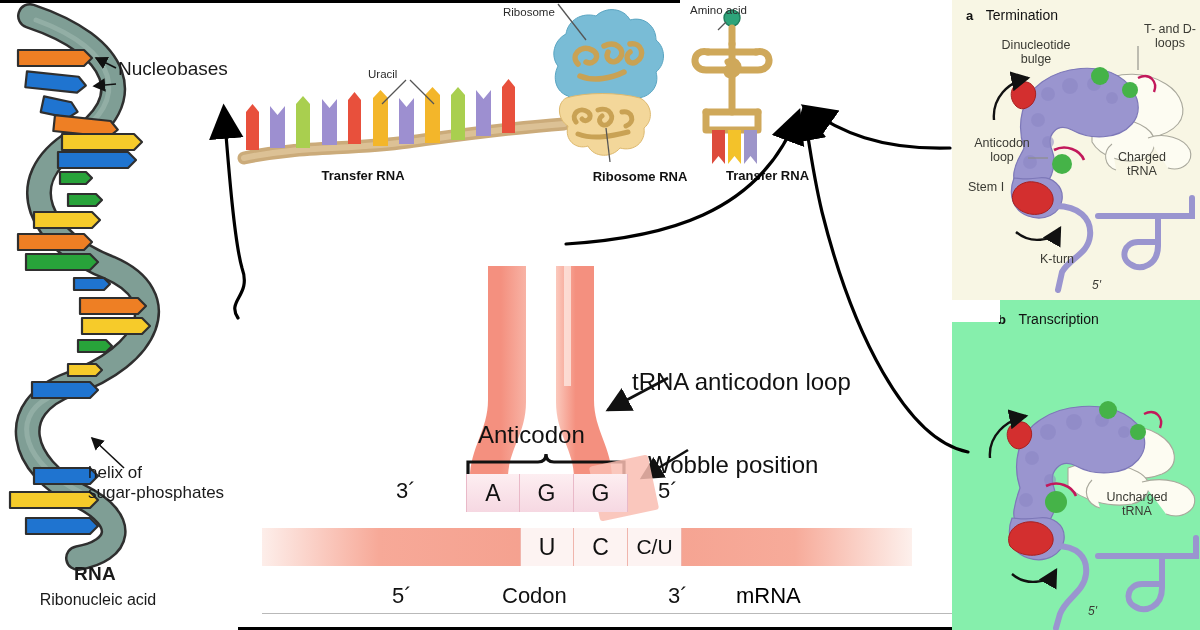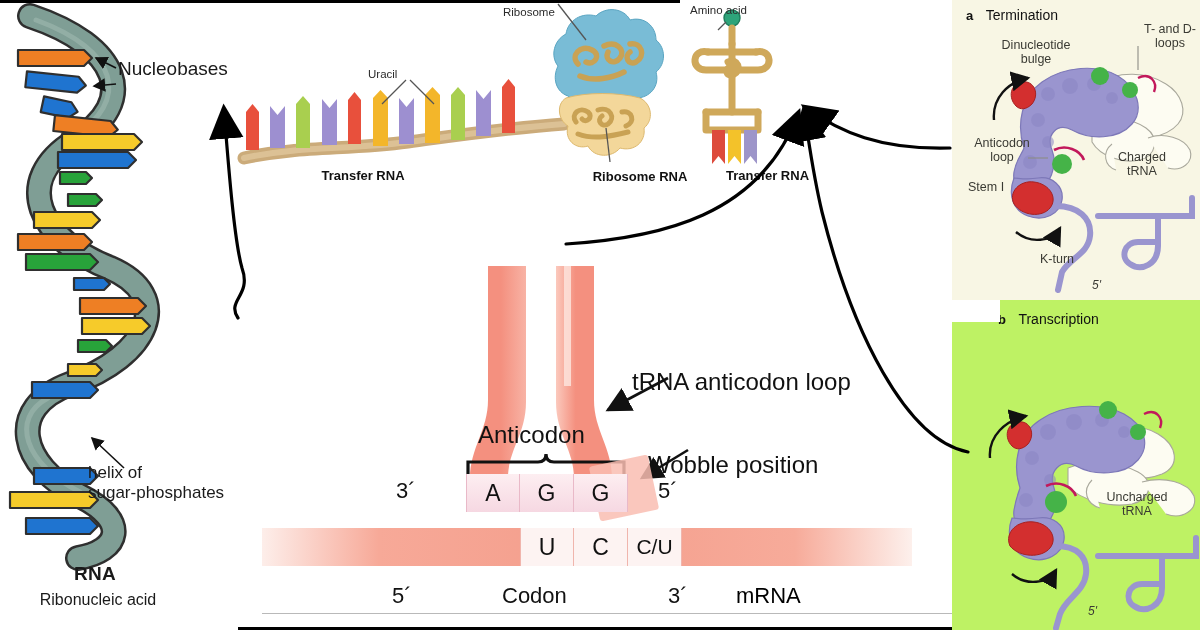--- a/index.html
+++ b/index.html
@@ -106,21 +106,21 @@
     background:linear-gradient(90deg,#fdeeea 0%,#f7a998 18%,#f49e8c 50%,#f7ab9a 82%,#fdf0ec 100%);
   }
 
   
   #panel-a {
     left:952px; top:0; width:248px; height:300px;
     background:#f8f6e4;
   }
   #panel-b {
     left:952px; top:300px; width:248px; height:330px;
-    background:#bef264;
+    background:#86efac;
   }
   #panel-b-notch {
     left:952px; top:300px; width:48px; height:22px; background:#fff;
   }
   .panel-letter { font-size:13px; font-weight:bold; color:#111; }
   .panel-title { font-size:14px; color:#111; }
   .pnl-lbl { font-size:12.5px; color:#3a3a33; line-height:14px; }
 
   
   .tick5 { font-size:12px; color:#3a3a33; font-style:italic; }

